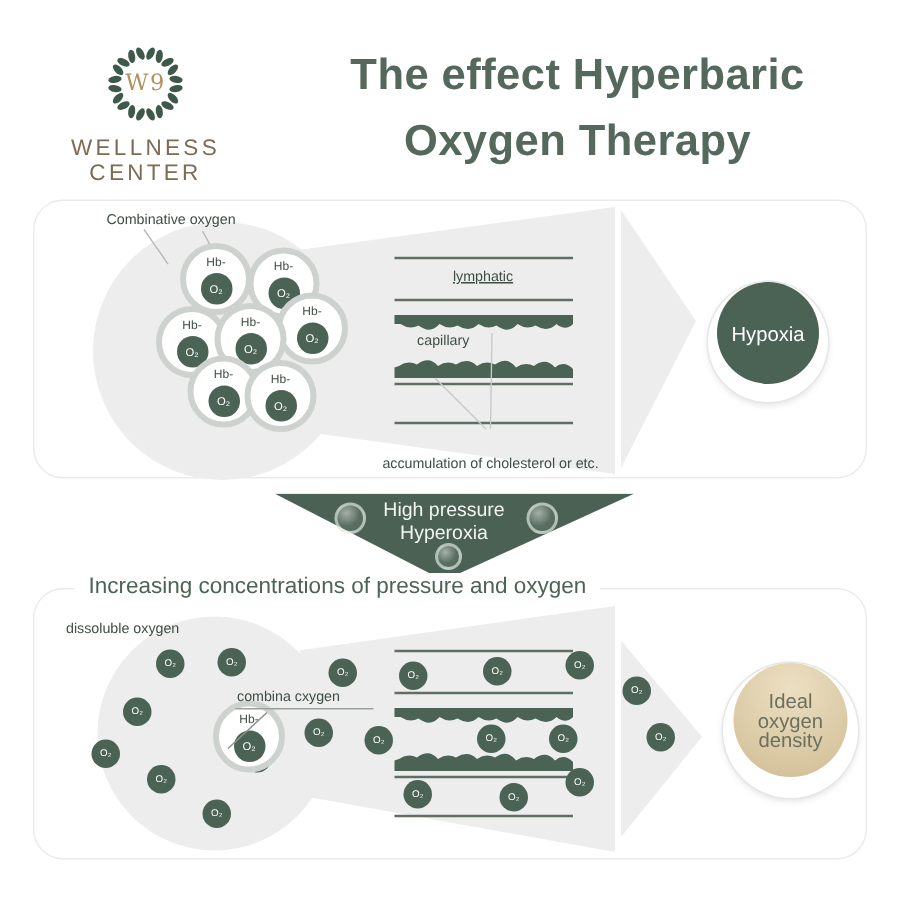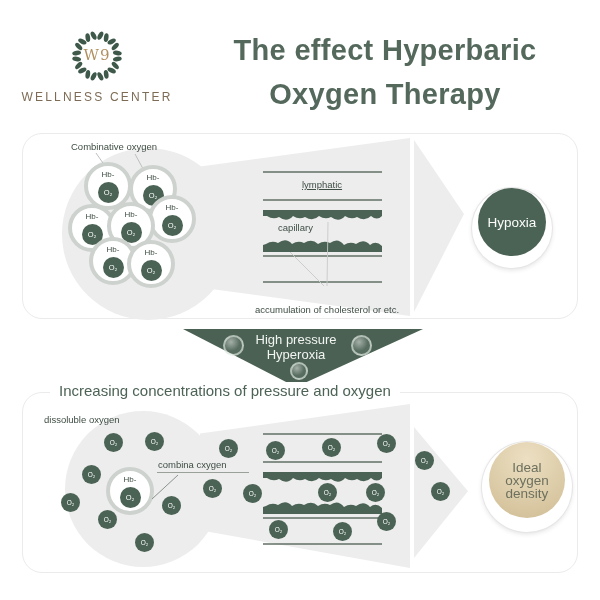--- a/index.html
+++ b/index.html
@@ -5,35 +5,35 @@
   html,body{margin:0;padding:0;background:#fff;}
   .canvas{position:relative;width:600px;height:600px;background:#fff;overflow:hidden;
           font-family:"Liberation Sans",sans-serif;}
   .abs{position:absolute;}
 
   
   .logo-wrap{position:absolute;left:68px;top:27px;width:58px;height:58px;}
   .logo-mono{position:absolute;left:68px;top:46px;width:58px;text-align:center;
              font-family:"DejaVu Serif",serif;font-size:15px;color:#b19060;letter-spacing:1px;}
   .logo-name{position:absolute;left:17px;top:90px;width:160px;text-align:center;
-             font-size:12px;letter-spacing:2.2px;color:#7d6b55;}
+             font-size:15px;letter-spacing:2.2px;color:#7d6b55;}
   .title{position:absolute;left:195px;top:28px;width:380px;text-align:center;
          font-size:29px;line-height:44px;font-weight:600;color:#54695c;letter-spacing:.3px;}
 
   
   .panel{position:absolute;border:1.5px solid #ebebeb;border-radius:20px;background:#fff;}
   .panel-top{left:22px;top:133px;width:554px;height:184px;}
   .panel-bottom{left:22px;top:392px;width:554px;height:179px;}
 
   .blob{position:absolute;border-radius:50%;background:#ededee;}
   .funnel,.arrowhead{position:absolute;background:#ededee;}
 
   
   .hb-cell{position:absolute;width:40px;height:40px;border:4px solid #cdd2ce;border-radius:50%;
-           background:#fff;}
+           background:#fff;margin-left:36px;}
   .hb-label{position:absolute;top:4px;left:0;width:100%;text-align:center;
             font-size:8px;color:#3f4e44;}
   .o2-core{position:absolute;left:9.5px;top:16px;width:21px;height:21px;border-radius:50%;
            background:#4b6355;color:#fff;font-size:7.5px;display:flex;align-items:center;
            justify-content:center;}
   .o2dot{position:absolute;width:19px;height:19px;border-radius:50%;background:#4b6355;
          color:#fff;font-size:6.5px;display:flex;align-items:center;justify-content:center;}
 
   
   .lbl{position:absolute;font-size:9.5px;color:#3f4e44;}

